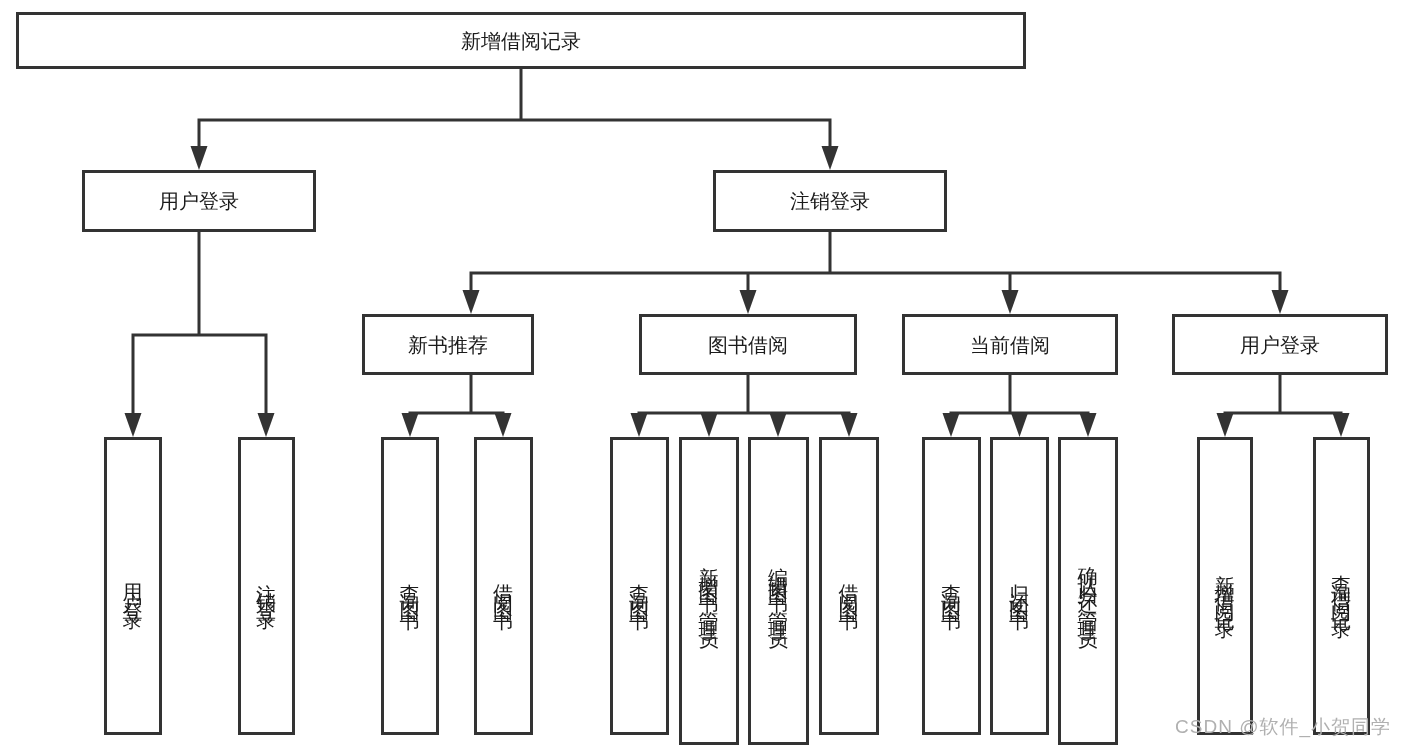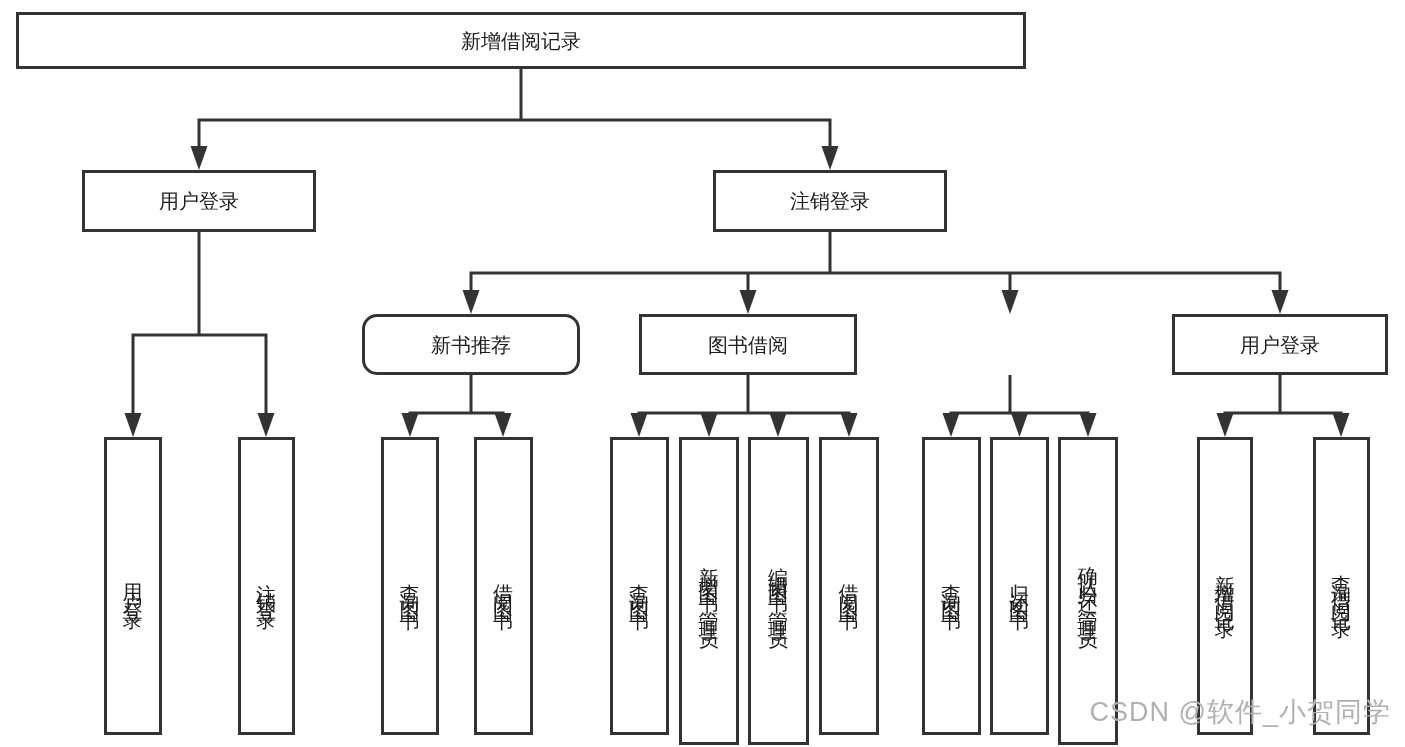--- a/index.html
+++ b/index.html
@@ -32,22 +32,22 @@
   .vnode .vtext {
     writing-mode: vertical-rl;
     text-orientation: mixed;
     letter-spacing: 9px;
     font-size: 20px;
     color: #1b1b1b;
   }
   .watermark {
     position: absolute;
     right: 14px;
-    bottom: 17px;
-    font-size: 27px;
+    bottom: 7px;
+    font-size: 19px;
     color: #b0b0b0;
     letter-spacing: 1px;
     white-space: nowrap;
   }
 </style>
 </head>
 <body>
 
 <div class="canvas">
 
@@ -92,22 +92,23 @@
       <path d="M1216.5 413 H1233.5 L1225 437 Z"></path>
       <path d="M1332.5 413 H1349.5 L1341 437 Z"></path>
     </g>
   </svg>
 
   <div class="node" style="left:16px; top:12px; width:1010px; height:57px;">新增借阅记录</div>
 
   <div class="node" style="left:82px; top:170px; width:234px; height:62px;">用户登录</div>
   <div class="node" style="left:713px; top:170px; width:234px; height:62px;">注销登录</div>
 
-  <div class="node" style="left:362px; top:314px; width:218px; height:61px;border-radius:15px;">新书推荐</div>
+  <div class="node" style="left:362px; top:314px; width:172px; height:61px;">新书推荐</div>
   <div class="node" style="left:639px; top:314px; width:218px; height:61px;">图书借阅</div>
+  <div class="node" style="left:902px; top:314px; width:216px; height:61px;">当前借阅</div>
   <div class="node" style="left:1172px; top:314px; width:216px; height:61px;">用户登录</div>
 
   <div class="node vnode" style="left:104px; top:437px; width:58px; height:298px;">
     <span class="vtext">用户登录</span>
   </div>
   <div class="node vnode" style="left:238px; top:437px; width:57px; height:298px;">
     <span class="vtext">注销登录</span>
   </div>
 
   <div class="node vnode" style="left:381px; top:437px; width:58px; height:298px;">

